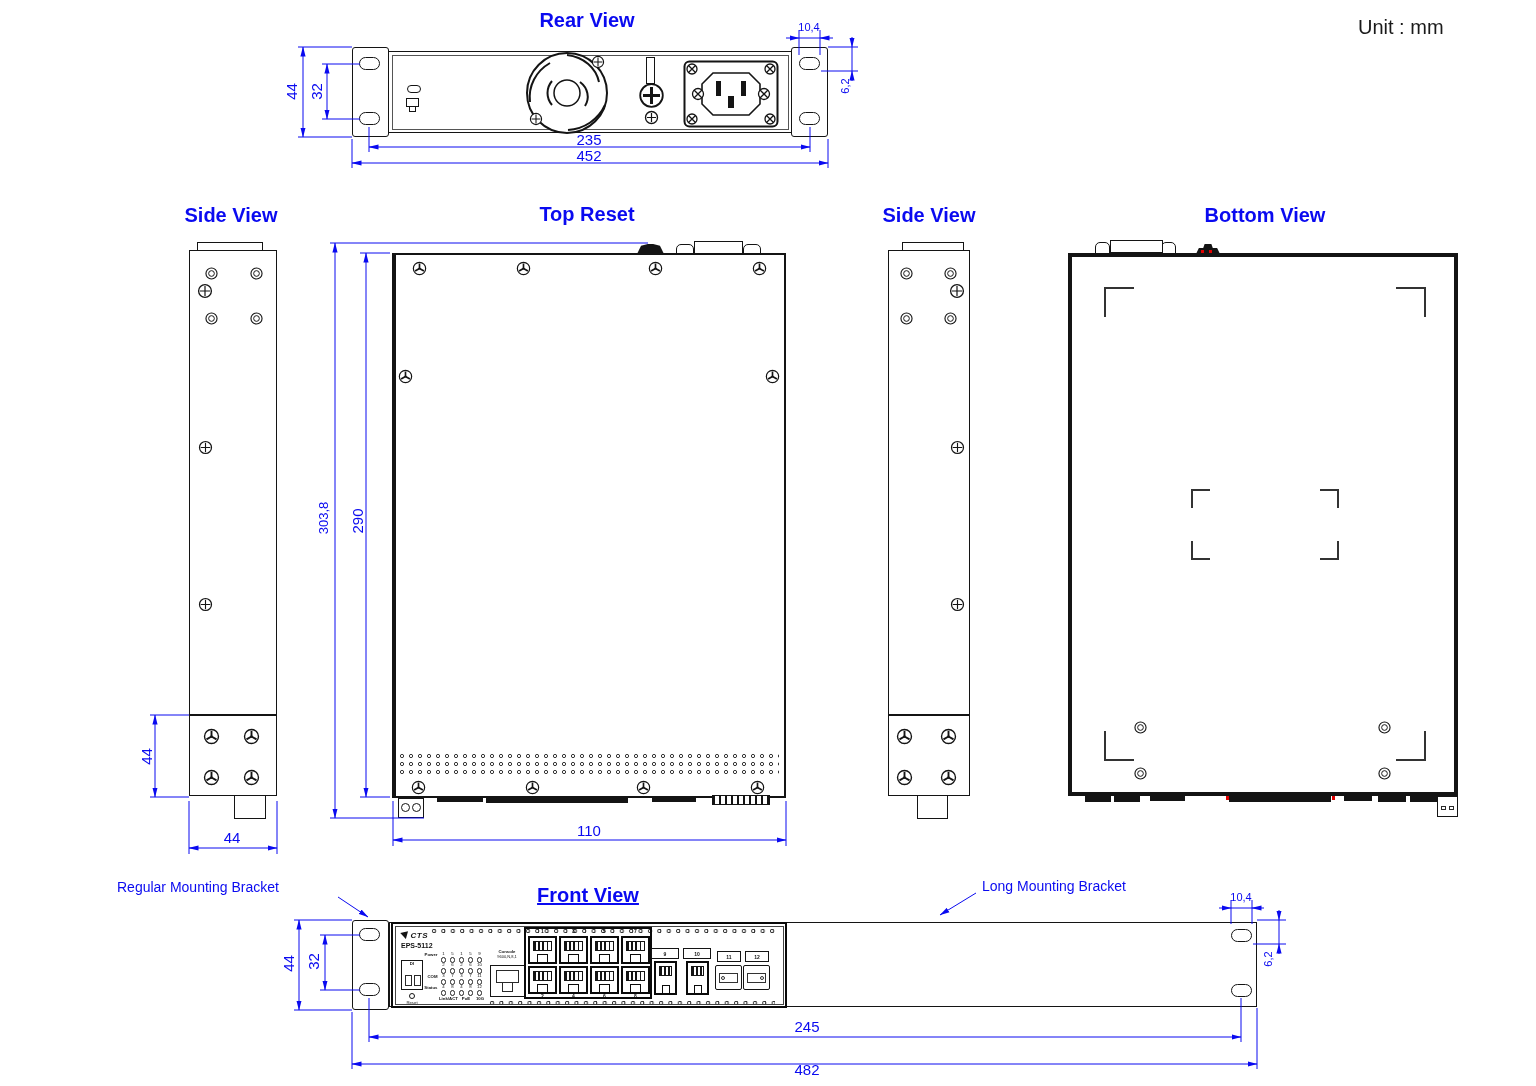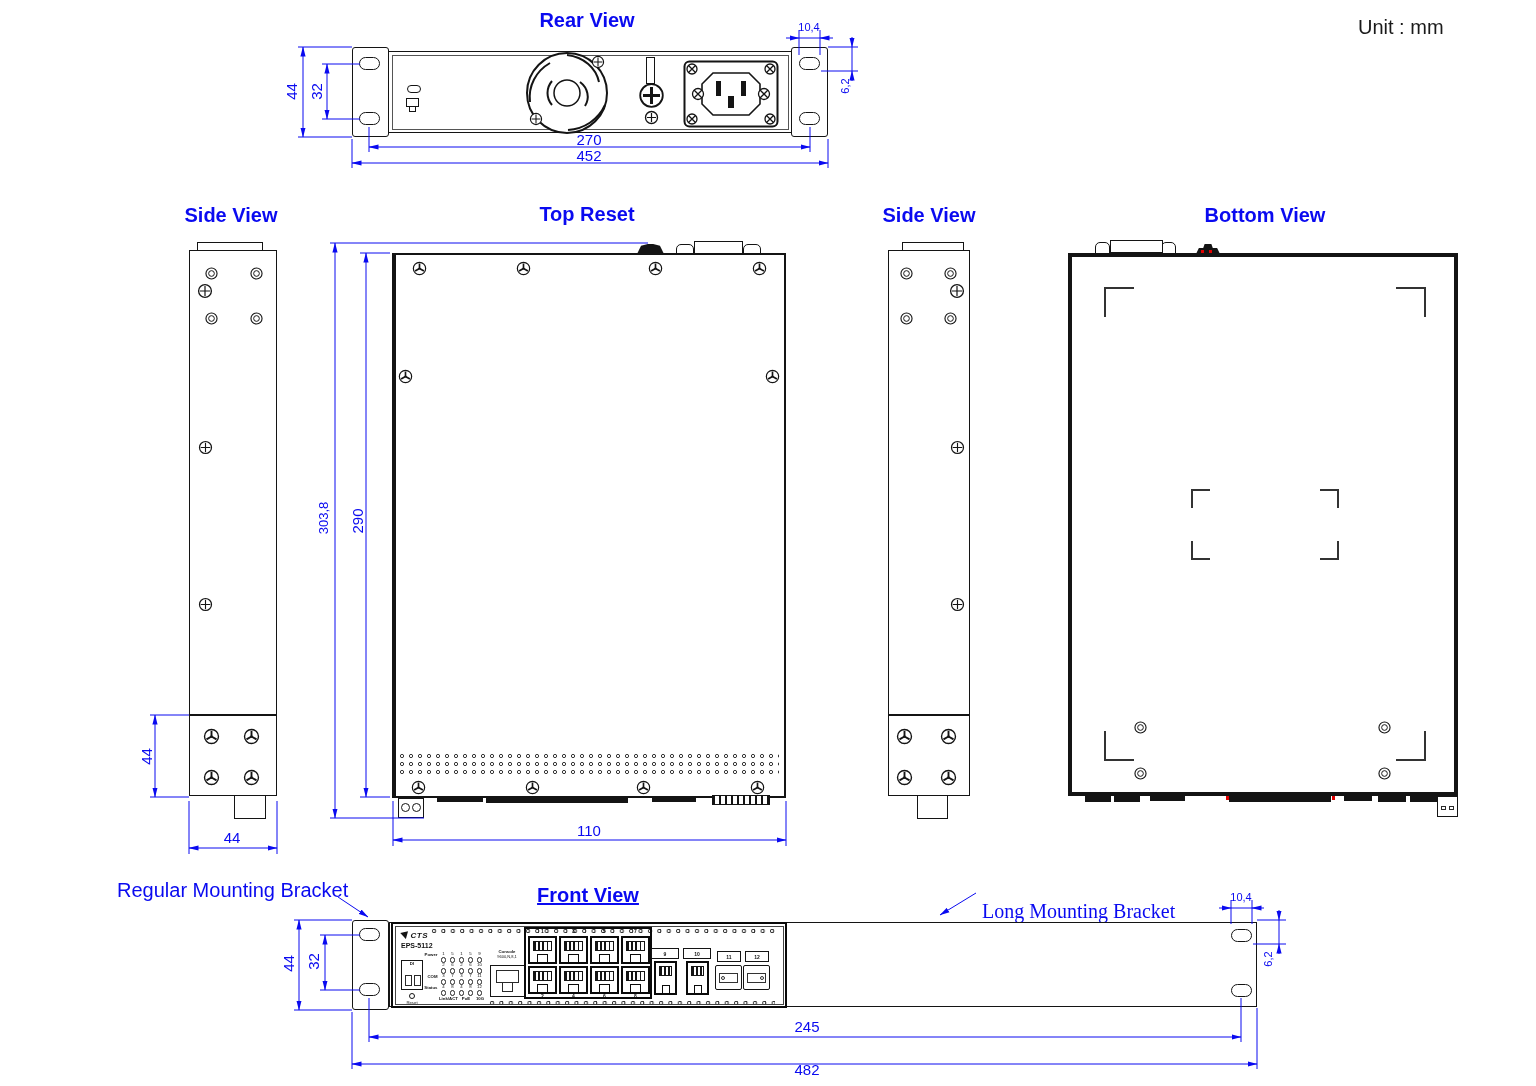--- a/index.html
+++ b/index.html
@@ -7,21 +7,21 @@
   #canvas { position:relative; width:1536px; height:1086px; background:#fff;
             font-family:"Liberation Sans", sans-serif; overflow:hidden; }
   .abs  { position:absolute; }
   .o    { position:absolute; background:#fff; border:1.7px solid #141414; }
   .o2   { position:absolute; background:#fff; border:1.3px solid #141414; }
   .thin { position:absolute; background:#fff; border:1px solid #2a2a2a; }
   .blk  { position:absolute; background:#141414; }
   .red  { position:absolute; background:#e00000; }
   .hole { position:absolute; background:#fff; border:1.7px solid #141414; border-radius:8px; }
   .title{ position:absolute; color:#0a0af0; font-weight:bold; font-size:20px; text-align:center; white-space:nowrap; }
-  .lbl17{ position:absolute; color:#0a0af0; font-size:20px; white-space:nowrap; }
+  .lbl17{ position:absolute; color:#0a0af0; font-size:14px; white-space:nowrap; }
   .dim  { position:absolute; color:#0a0af0; font-size:15px; text-align:center; line-height:1.05; white-space:nowrap; }
   .dim.sm { font-size:11px; }
   .dim.md { font-size:13px; }
   .vrot { display:flex; align-items:center; justify-content:center; transform:rotate(-90deg); }
   .unit { position:absolute; color:#1a1a1a; font-size:20px; white-space:nowrap; }
   .scr  { position:absolute; }
   .vents{ position:absolute; background-image:radial-gradient(circle at 3px 3px,#fff 0.8px,#3a3a3a 1px,#3a3a3a 2px,transparent 2.3px);
           background-size:9.4px 6px; background-repeat:repeat-x; }
   .vents3{ position:absolute; background-image:radial-gradient(circle at 3px 3px,#fff 0.7px,#3a3a3a 0.9px,#3a3a3a 1.9px,transparent 2.2px);
           background-size:9px 8px; background-repeat:repeat; }
@@ -78,21 +78,21 @@
   </svg>
 
   <div class="title" style="left:517px;top:9px;width:140px;">Rear View</div>
   <div class="unit" style="left:1358px;top:16px;text-align:right;">Unit : mm</div>
   <div class="title" style="left:180px;top:204px;width:102px;">Side View</div>
   <div class="title" style="left:527px;top:203px;width:120px;">Top Reset</div>
   <div class="title" style="left:878px;top:204px;width:102px;">Side View</div>
   <div class="title" style="left:1195px;top:204px;width:140px;">Bottom View</div>
   <div class="title" style="left:528px;top:884px;width:120px;text-decoration:underline;">Front View</div>
   <div class="lbl17" style="left:117px;top:879px;">Regular Mounting Bracket</div>
-  <div class="lbl17" style="left:982px;top:900px;font-family:Liberation Serif, serif;">Long Mounting Bracket</div>
+  <div class="lbl17" style="left:982px;top:878px;">Long Mounting Bracket</div>
 
   <div>
     <div class="o" style="left:352px;top:47px;width:37px;height:90px;border-radius:3px"></div>
     <div class="o" style="left:791px;top:47px;width:37px;height:90px;border-radius:3px"></div>
     <div class="o" style="left:388px;top:51px;width:404px;height:82px">
       <div class="thin" style="left:2.5px;top:2.5px;right:2.5px;bottom:2.5px;border-color:#555"></div>
     </div>
     <div class="hole" style="left:359px;top:57px;width:21px;height:13px"></div>
     <div class="hole" style="left:359px;top:112px;width:21px;height:13px"></div>
     <div class="hole" style="left:799px;top:57px;width:21px;height:13px"></div>
@@ -533,21 +533,21 @@
 
       <line x1="338" y1="897" x2="368" y2="917" marker-end="url(#arr)"></line>
       <line x1="976" y1="893" x2="940" y2="915" marker-end="url(#arr)"></line>
     </g>
   </svg>
 
   <div class="dim vrot" style="left:276px;top:84px;width:30px;height:15px">44</div>
   <div class="dim vrot" style="left:301px;top:84px;width:30px;height:15px">32</div>
   <div class="dim sm" style="left:794px;top:22px;width:30px">10,4</div>
   <div class="dim sm vrot" style="left:833px;top:79px;width:26px;height:14px">6,2</div>
-  <div class="dim" style="left:559px;top:132px;width:60px">270</div>
+  <div class="dim" style="left:559px;top:132px;width:60px">235</div>
   <div class="dim" style="left:559px;top:148px;width:60px">452</div>
 
   <div class="dim md vrot" style="left:299px;top:511px;width:50px;height:14px">303,8</div>
   <div class="dim vrot" style="left:342px;top:514px;width:32px;height:14px">290</div>
   <div class="dim" style="left:559px;top:823px;width:60px">110</div>
 
   <div class="dim vrot" style="left:131px;top:749px;width:30px;height:15px">44</div>
   <div class="dim" style="left:202px;top:830px;width:60px">44</div>
 
   <div class="dim vrot" style="left:273px;top:956px;width:30px;height:15px">44</div>

